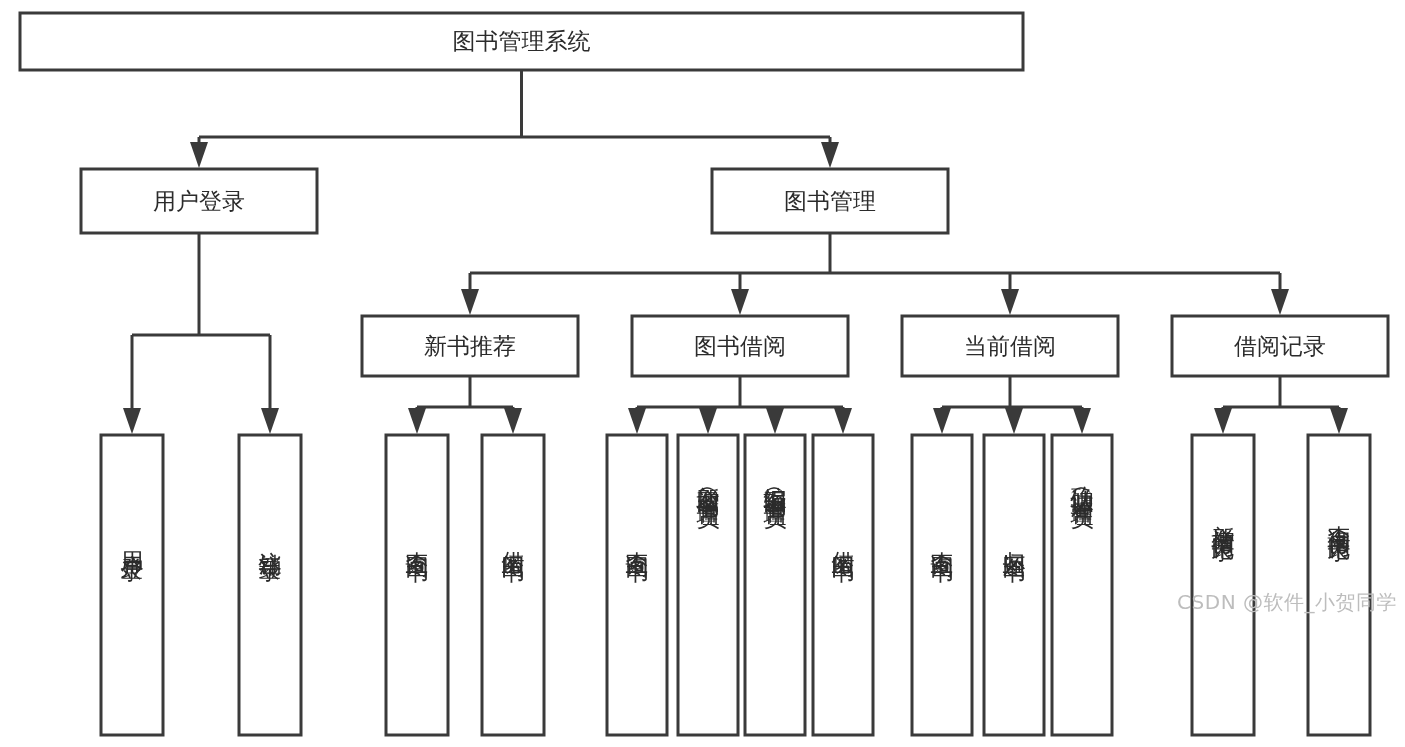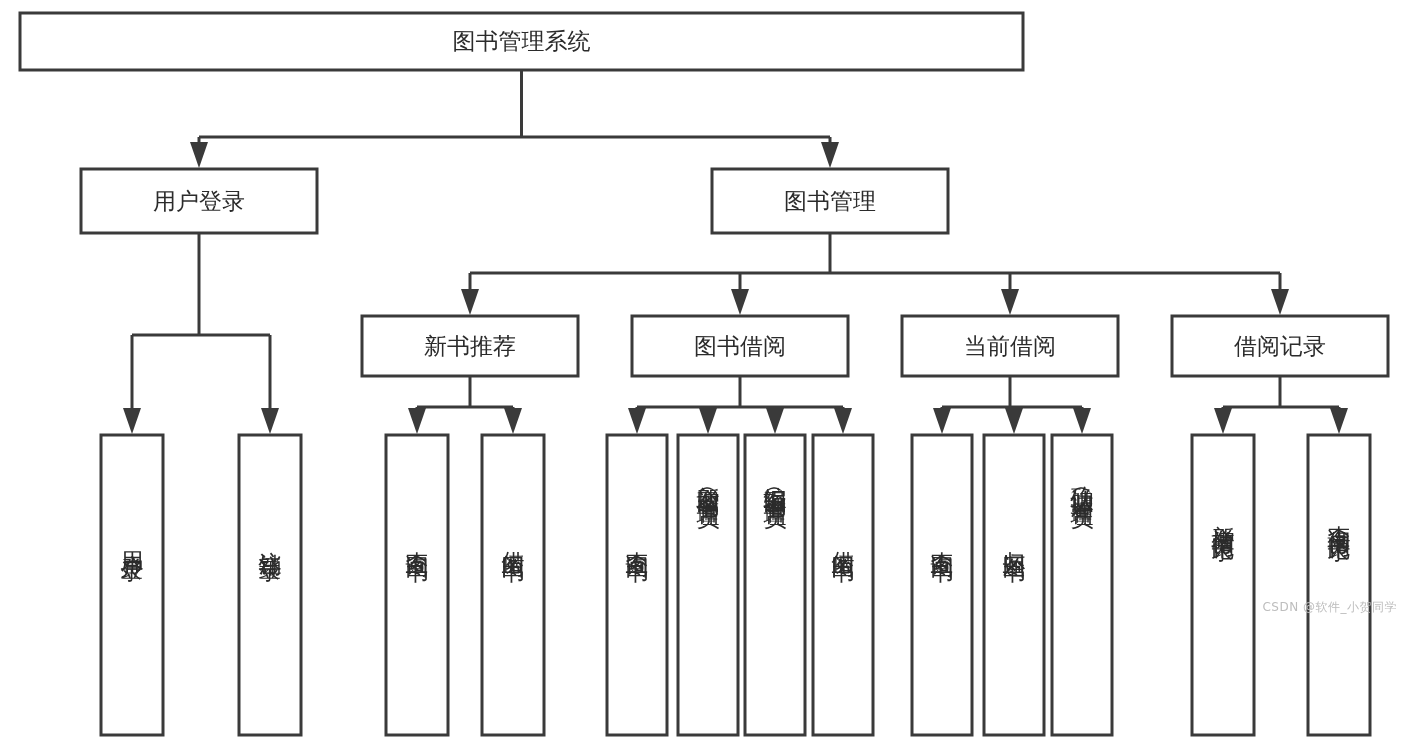--- a/index.html
+++ b/index.html
@@ -64,21 +64,21 @@
     line-height: 1.08;
     letter-spacing: 3px;
     color: #2b2b2b;
     white-space: nowrap;
   }
   .watermark {
     position: absolute;
     right: 8px;
     bottom: 6px;
     color: #bdbdbd;
-    font-size: 12px;
+    font-size: 20px;
     font-family: "DejaVu Sans", "Liberation Sans", sans-serif;
     letter-spacing: 0.5px;
     white-space: nowrap;
   }
 </style>
 </head>
 <body>
 
 <div id="diagram-root">
 

